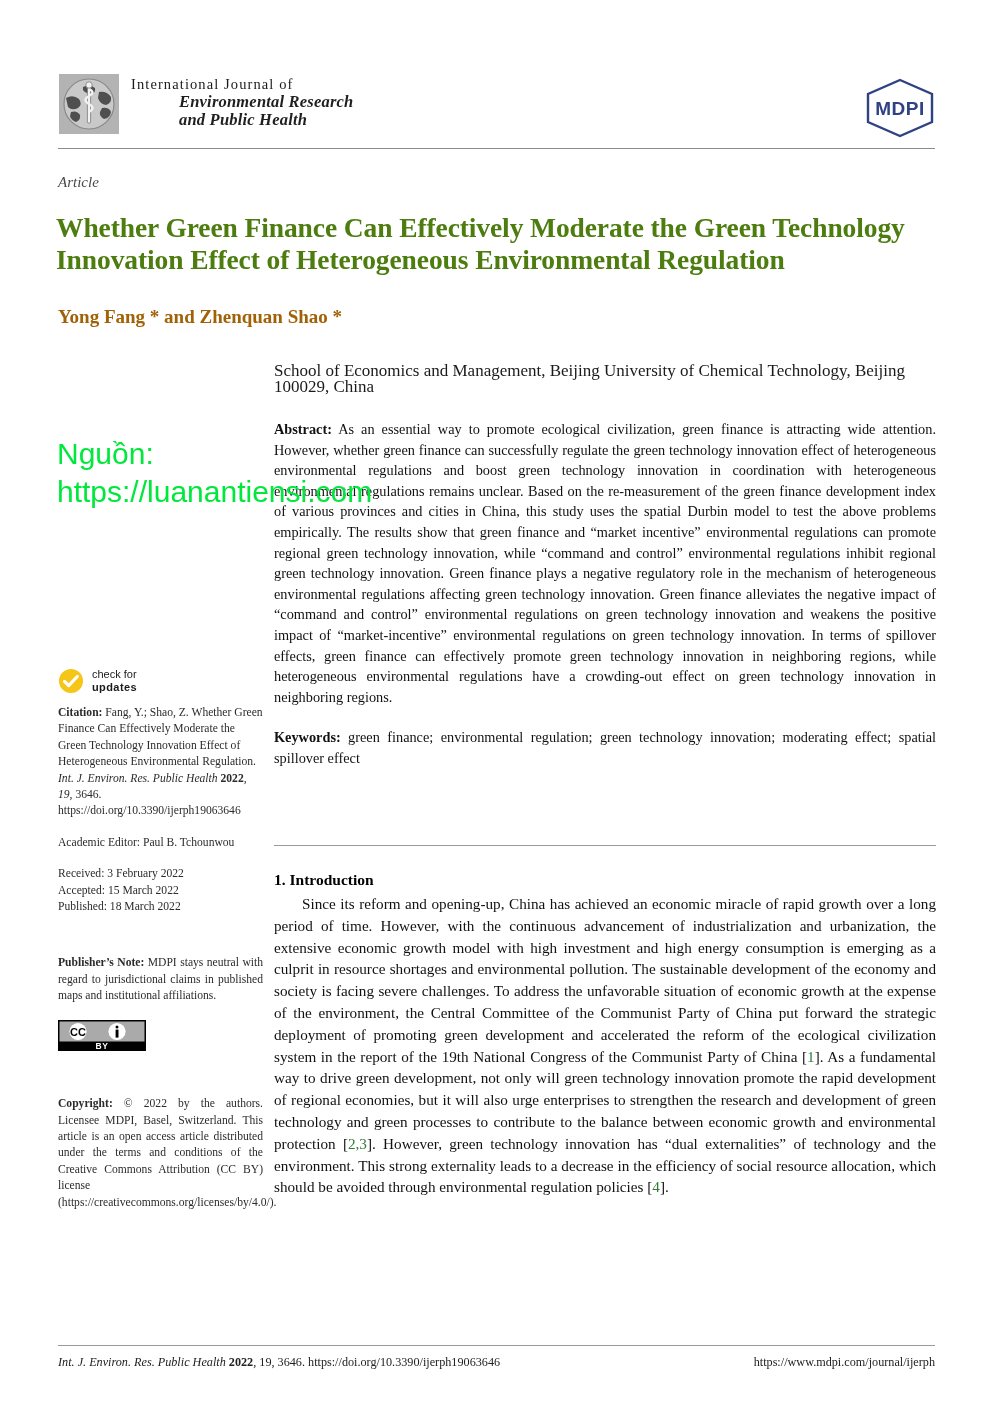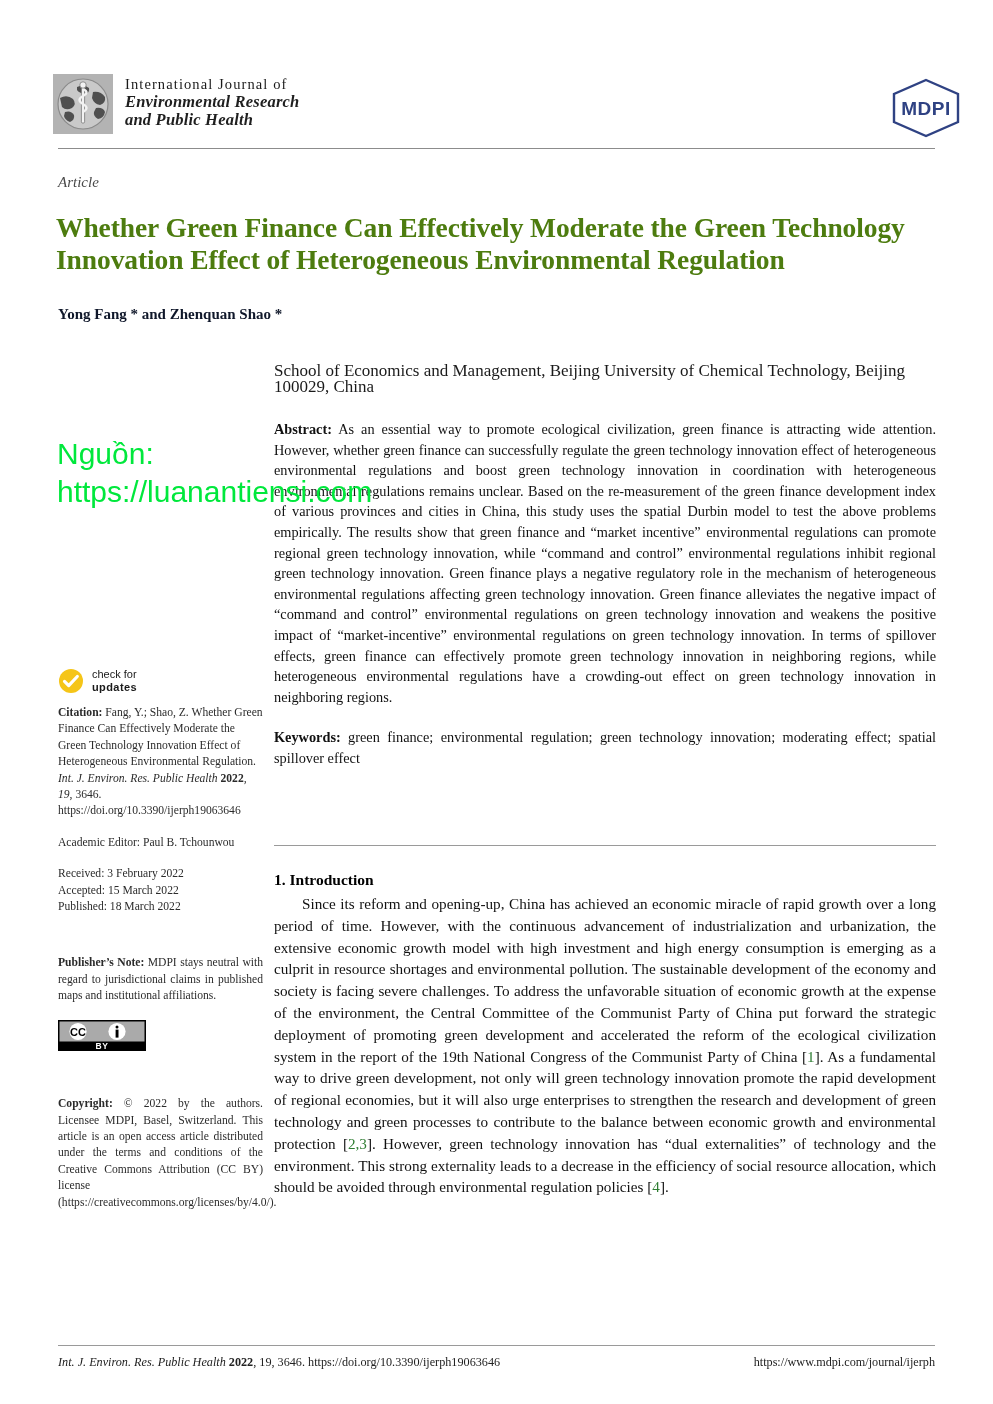--- a/index.html
+++ b/index.html
@@ -16,25 +16,24 @@
     width: 993px;
     height: 1404px;
     margin: 0 auto;
     background: #ffffff;
     overflow: hidden;
   }
 
   
   #header {
     position: absolute;
-    left: 53px;
+    left: 59px;
     top: 74px;
     width: 877px;
     height: 70px;
-    padding-left: 32px;
   }
   .logo-block {
     position: absolute;
     left: 0;
     top: 0;
     display: flex;
     align-items: flex-start;
   }
   .logo-mark {
     width: 60px;
@@ -56,20 +55,21 @@
     line-height: 17px;
   }
   .jn-line2, .jn-line3 {
     font-family: "Liberation Serif", serif;
     font-weight: bold;
     font-style: italic;
     font-size: 16.5px;
     color: #1f1f1f;
     line-height: 18px;
     letter-spacing: 0.2px;
+    margin-left: 48px;
   }
   .mdpi-logo {
     position: absolute;
     right: 0;
     top: 2px;
     width: 72px;
     height: 64px;
   }
   #header-rule {
     position: absolute;
@@ -101,22 +101,22 @@
     line-height: 32px;
     color: #4d7c0f;
     letter-spacing: -0.1px;
   }
   #authors {
     position: absolute;
     left: 58px;
     top: 306px;
     font-family: "Liberation Serif", serif;
     font-weight: bold;
-    font-size: 15px;
-    color: #0f172a;
+    font-size: 19px;
+    color: #a16207;
   }
 
   
   #rightcol {
     position: absolute;
     left: 274px;
     top: 363px;
     width: 662px;
   }
   .affil {

